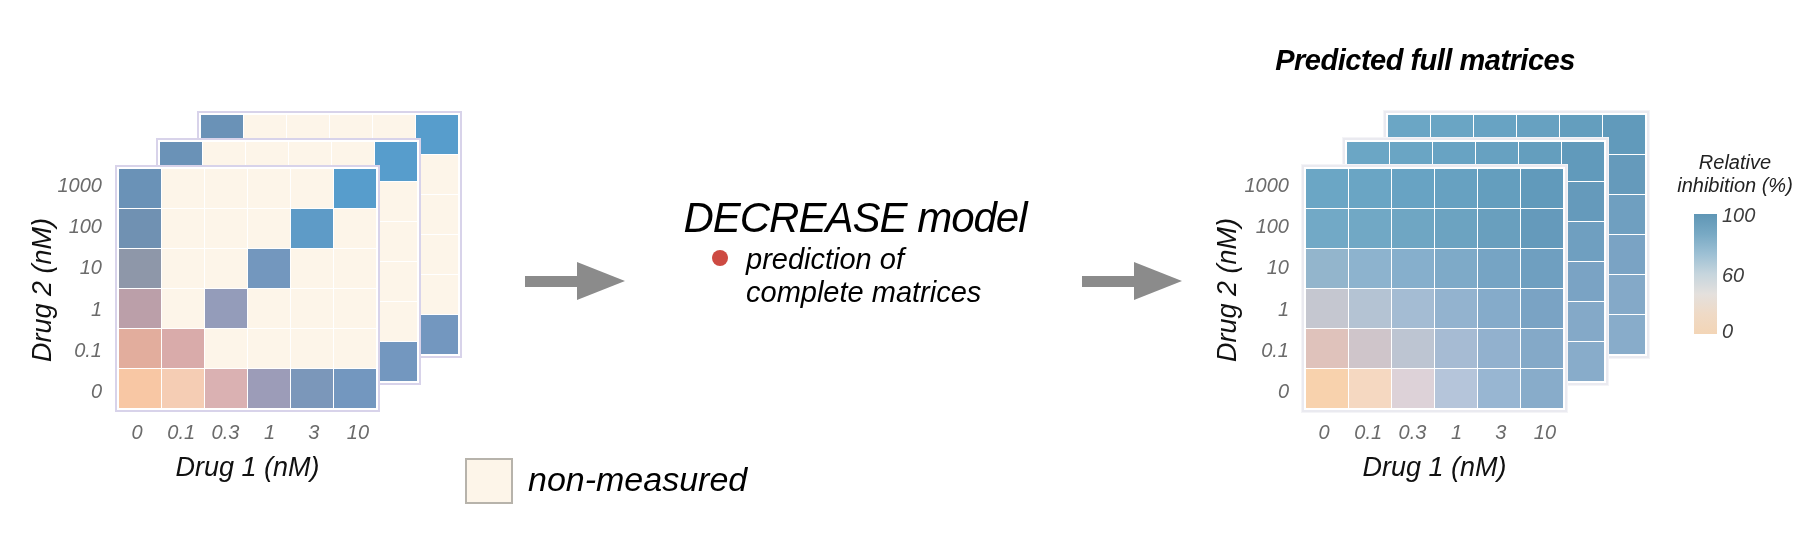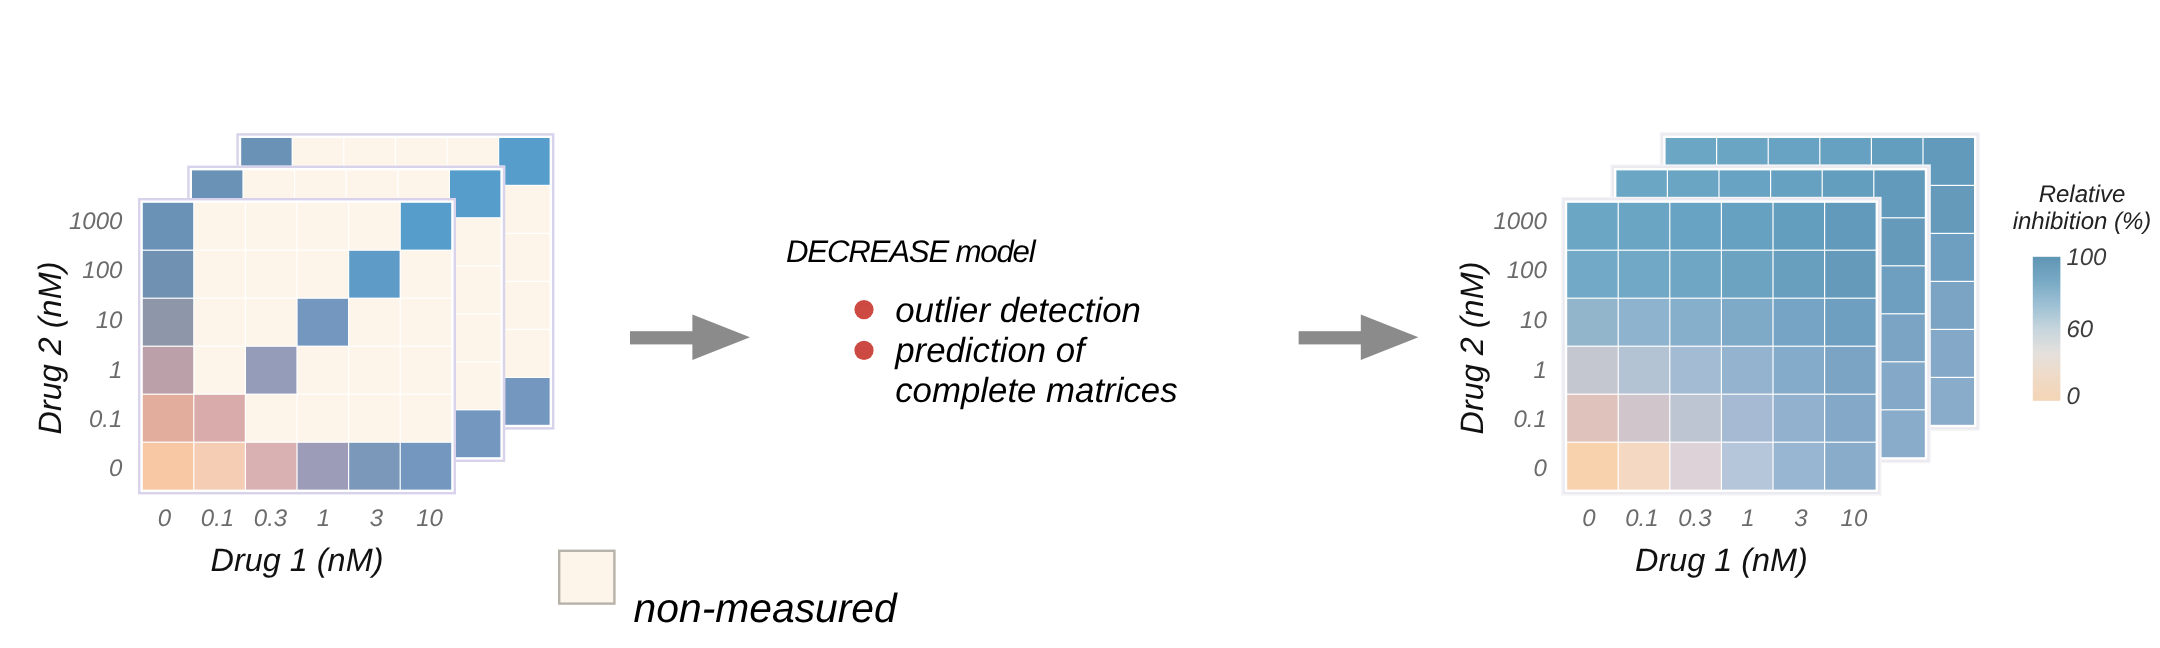--- a/index.html
+++ b/index.html
@@ -33,38 +33,38 @@
     position:absolute;width:265px;text-align:center;font-size:27px;font-style:italic;color:#111;
   }
   .axis-label-y{
     position:absolute;width:170px;height:30px;text-align:center;font-size:27px;font-style:italic;color:#111;
     transform:rotate(-90deg);transform-origin:center;line-height:30px;
   }
   .arrow{position:absolute;width:100px;height:44px;}
   .arrow .tail{fill:var(--arrow,#8b8b8b);}
   .arrow .head{fill:var(--arrow,#8b8b8b);}
   .model-heading{
-    position:absolute;left:655px;top:194px;width:400px;text-align:left;
-    font-size:26px;font-style:italic;color:#000;letter-spacing:-1px;white-space:nowrap;
+    position:absolute;left:655px;top:194px;width:400px;text-align:center;
+    font-size:42px;font-style:italic;color:#000;letter-spacing:-1px;white-space:nowrap;
   }
   .bullet-list{position:absolute;left:712px;top:243px;}
   .bullet-row{display:flex;align-items:flex-start;margin-bottom:1px;}
   .bullet-dot{
     width:16px;height:16px;border-radius:50%;background:var(--bullet,#cd4a42);
     margin:7px 18px 0 0;flex:0 0 16px;
   }
   .bullet-text{
     font-size:29px;font-style:italic;color:#000;line-height:33px;max-width:255px;
   }
   .nm-swatch{
     position:absolute;left:465px;top:458px;width:44px;height:42px;
     background:var(--nonmeasured-fill,#fdf5e9);border:2px solid var(--nonmeasured-border,#b7b3ab);
   }
   .nm-label{
-    position:absolute;left:528px;top:488px;font-size:34px;font-style:italic;color:#000;white-space:nowrap;
+    position:absolute;left:528px;top:460px;font-size:34px;font-style:italic;color:#000;white-space:nowrap;
   }
   .cbar-title{
     position:absolute;left:1645px;top:151px;width:180px;text-align:center;
     font-size:20px;font-style:italic;color:#222;line-height:23px;
   }
   .cbar{position:absolute;left:1694px;top:214px;width:23px;height:120px;}
   .cbar-tick{
     position:absolute;left:1722px;font-size:20px;font-style:italic;color:#3d3d3d;white-space:nowrap;
   }
 </style>
@@ -210,36 +210,33 @@
 
   <svg class="arrow" style="left:525px;top:259px;" viewBox="0 0 100 44">
     <rect class="tail" x="0" y="17" width="54" height="11"></rect>
     <polygon class="head" points="52,3 52,41 100,22"></polygon>
   </svg>
 
   <div class="model-heading">DECREASE model</div>
   <div class="bullet-list">
       <div class="bullet-row">
         <div class="bullet-dot"></div>
-        <div class="bullet-text">outlier detection</div>
-      </div>
-      <div class="bullet-row">
-        <div class="bullet-dot"></div>
         <div class="bullet-text">prediction of complete matrices</div>
       </div>
     </div>
 
   <div class="nm-swatch"></div>
   <div class="nm-label">non-measured</div>
 
   <svg class="arrow" style="left:1082px;top:259px;" viewBox="0 0 100 44">
     <rect class="tail" x="0" y="17" width="54" height="11"></rect>
     <polygon class="head" points="52,3 52,41 100,22"></polygon>
   </svg>
 
+  <div class="panel-title" style="left:1210px;width:430px;">Predicted full matrices</div>
 
   <div class="matrix-panel right-style" style="left:1384px;top:111px;z-index:1;">
       <div class="cell" style="background: rgb(107, 166, 197);"></div>
       <div class="cell" style="background: rgb(106, 165, 196);"></div>
       <div class="cell" style="background: rgb(104, 163, 195);"></div>
       <div class="cell" style="background: rgb(103, 161, 193);"></div>
       <div class="cell" style="background: rgb(100, 158, 190);"></div>
       <div class="cell" style="background: rgb(97, 154, 187);"></div>
       <div class="cell" style="background: rgb(114, 169, 198);"></div>
       <div class="cell" style="background: rgb(113, 168, 197);"></div>

